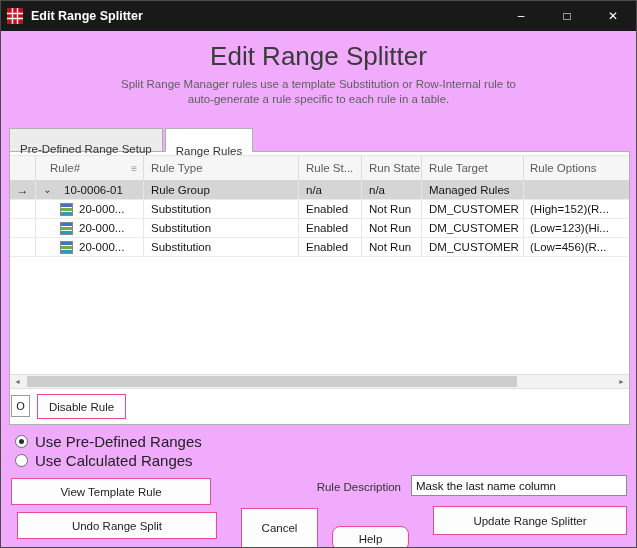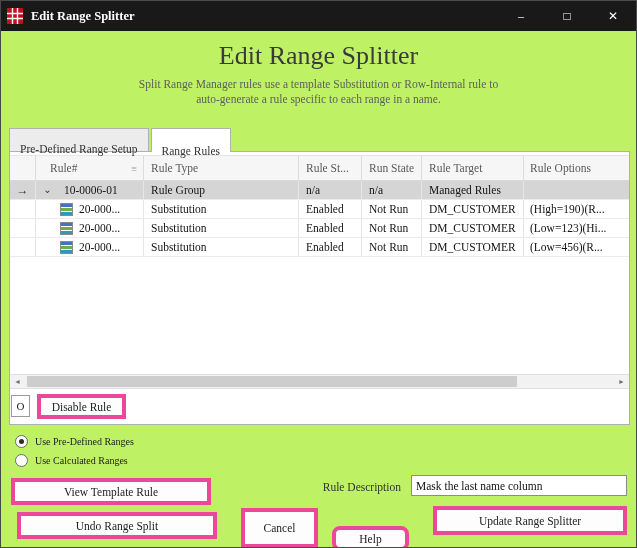--- a/index.html
+++ b/index.html
@@ -1,20 +1,20 @@
 <!DOCTYPE html>
 <html><head>
 <meta charset="utf-8">
 <style>
   html,body { margin:0; padding:0; background:#ffffff; }
   * { box-sizing:border-box; }
   .window {
     position:relative; width:637px; height:548px;
-    background:#bef264; border:1px solid #4a4a4a;
-    font-family:Liberation Serif, serif; overflow:hidden;
+    background:#f0abfc; border:1px solid #4a4a4a;
+    font-family:Liberation Sans, sans-serif; overflow:hidden;
   }
 
   
   .titlebar { position:absolute; top:0; left:0; right:0; height:30px; background:#191919; display:flex; align-items:center; }
   .app-icon { width:16px; height:16px; margin-left:6px; flex:none; }
   .title-text { color:#ffffff; font-size:12.5px; font-weight:bold; margin-left:8px; white-space:nowrap; }
   .win-controls { margin-left:auto; display:flex; height:100%; }
   .win-btn { width:46px; height:100%; display:flex; align-items:center; justify-content:center; color:#ffffff; font-size:12px; cursor:default; }
 
   
@@ -51,25 +51,25 @@
   .tree-spacer { width:24px; flex:none; }
   .tbl-icon { flex:none; margin-right:6px; }
 
   
   .hscroll { position:absolute; left:0; right:0; top:222px; height:15px; background:#f2f2f2; border-top:1px solid #e0e0e0; border-bottom:1px solid #e0e0e0; display:flex; align-items:center; }
   .scroll-arrow { width:15px; flex:none; text-align:center; color:#707070; font-size:7px; }
   .scroll-thumb { height:11px; width:490px; background:#cdcdcd; margin-left:2px; border-radius:1px; }
 
   
   .status-cell { position:absolute; left:1px; top:243px; width:19px; height:22px; border:1px solid #9a9a9a; background:#ffffff; font-size:11px; text-align:center; line-height:20px; color:#222; }
-  .btn { background:#fdfdfd; border:4px solid #ec4899; font-size:11.5px; color:#222; font-family:inherit; display:flex; align-items:center; justify-content:center; cursor:default; }
+  .btn { background:#fdfdfd; border:1px solid #ec4899; font-size:11.5px; color:#222; font-family:inherit; display:flex; align-items:center; justify-content:center; cursor:default; }
   .btn-disable { position:absolute; left:27px; top:242px; width:89px; height:25px; }
 
   
-  .radio-row { position:absolute; left:14px; display:flex; align-items:center; font-size:10px; color:#222; height:14px; }
+  .radio-row { position:absolute; left:14px; display:flex; align-items:center; font-size:15px; color:#222; height:14px; }
   .radio { width:13px; height:13px; border-radius:50%; border:1px solid #6b6b6b; background:#fff; position:relative; margin-right:7px; flex:none; }
   .radio.checked::after { content:""; position:absolute; left:3px; top:3px; right:3px; bottom:3px; border-radius:50%; background:#2d2d2d; }
   .radio-1 { top:433px; }
   .radio-2 { top:452px; }
 
   
   .btn-view   { position:absolute; left:10px;  top:477px; width:200px; height:27px; }
   .btn-undo   { position:absolute; left:16px;  top:511px; width:200px; height:27px; }
   .desc-label { position:absolute; left:298px; top:480px; width:102px; text-align:right; font-size:11.5px; color:#333; }
   .desc-input { position:absolute; left:410px; top:474px; width:216px; height:21px; border:1px solid #8c8c8c; font-size:11.5px; padding:0 4px; font-family:inherit; color:#111; }
@@ -91,21 +91,21 @@
     <div class="win-controls">
       <div class="win-btn">–</div>
       <div class="win-btn">□</div>
       <div class="win-btn">✕</div>
     </div>
   </div>
 
   <div class="page-title">Edit Range Splitter</div>
   <div class="subtitle">
     <span>Split Range Manager rules use a template Substitution or Row-Internal rule to</span><br>
-    <span>auto-generate a rule specific to each range in a name.</span>
+    <span>auto-generate a rule specific to each rule in a table.</span>
   </div>
 
   <div class="tabs">
     <div class="tab">Pre-Defined Range Setup</div>
     <div class="tab active">Range Rules</div>
   </div>
 
   <div class="tab-page">
 
     <div class="grid">
@@ -145,21 +145,21 @@
               <rect x="1" y="1" width="11" height="3" fill="#4472c4"></rect>
               <rect x="1" y="5" width="11" height="3" fill="#70ad47"></rect>
               <rect x="1" y="9" width="11" height="3" fill="#2e9bb5"></rect>
             </svg>
           <span>20-000...</span>
         </div>
         <div class="c-type">Substitution</div>
         <div class="c-st">Enabled</div>
         <div class="c-run">Not Run</div>
         <div class="c-tgt">DM_CUSTOMER</div>
-        <div class="c-opt">(High=190)(R...</div>
+        <div class="c-opt">(High=152)(R...</div>
       </div>
 
       <div class="g-row">
         <div class="c-ind"></div>
         <div class="c-no">
           <span class="tree-spacer"></span>
           <svg class="tbl-icon" width="13" height="13" viewBox="0 0 13 13">
               <rect x="0.5" y="0.5" width="12" height="12" fill="#ffffff" stroke="#888888"></rect>
               <rect x="1" y="1" width="11" height="3" fill="#4472c4"></rect>
               <rect x="1" y="5" width="11" height="3" fill="#70ad47"></rect>

